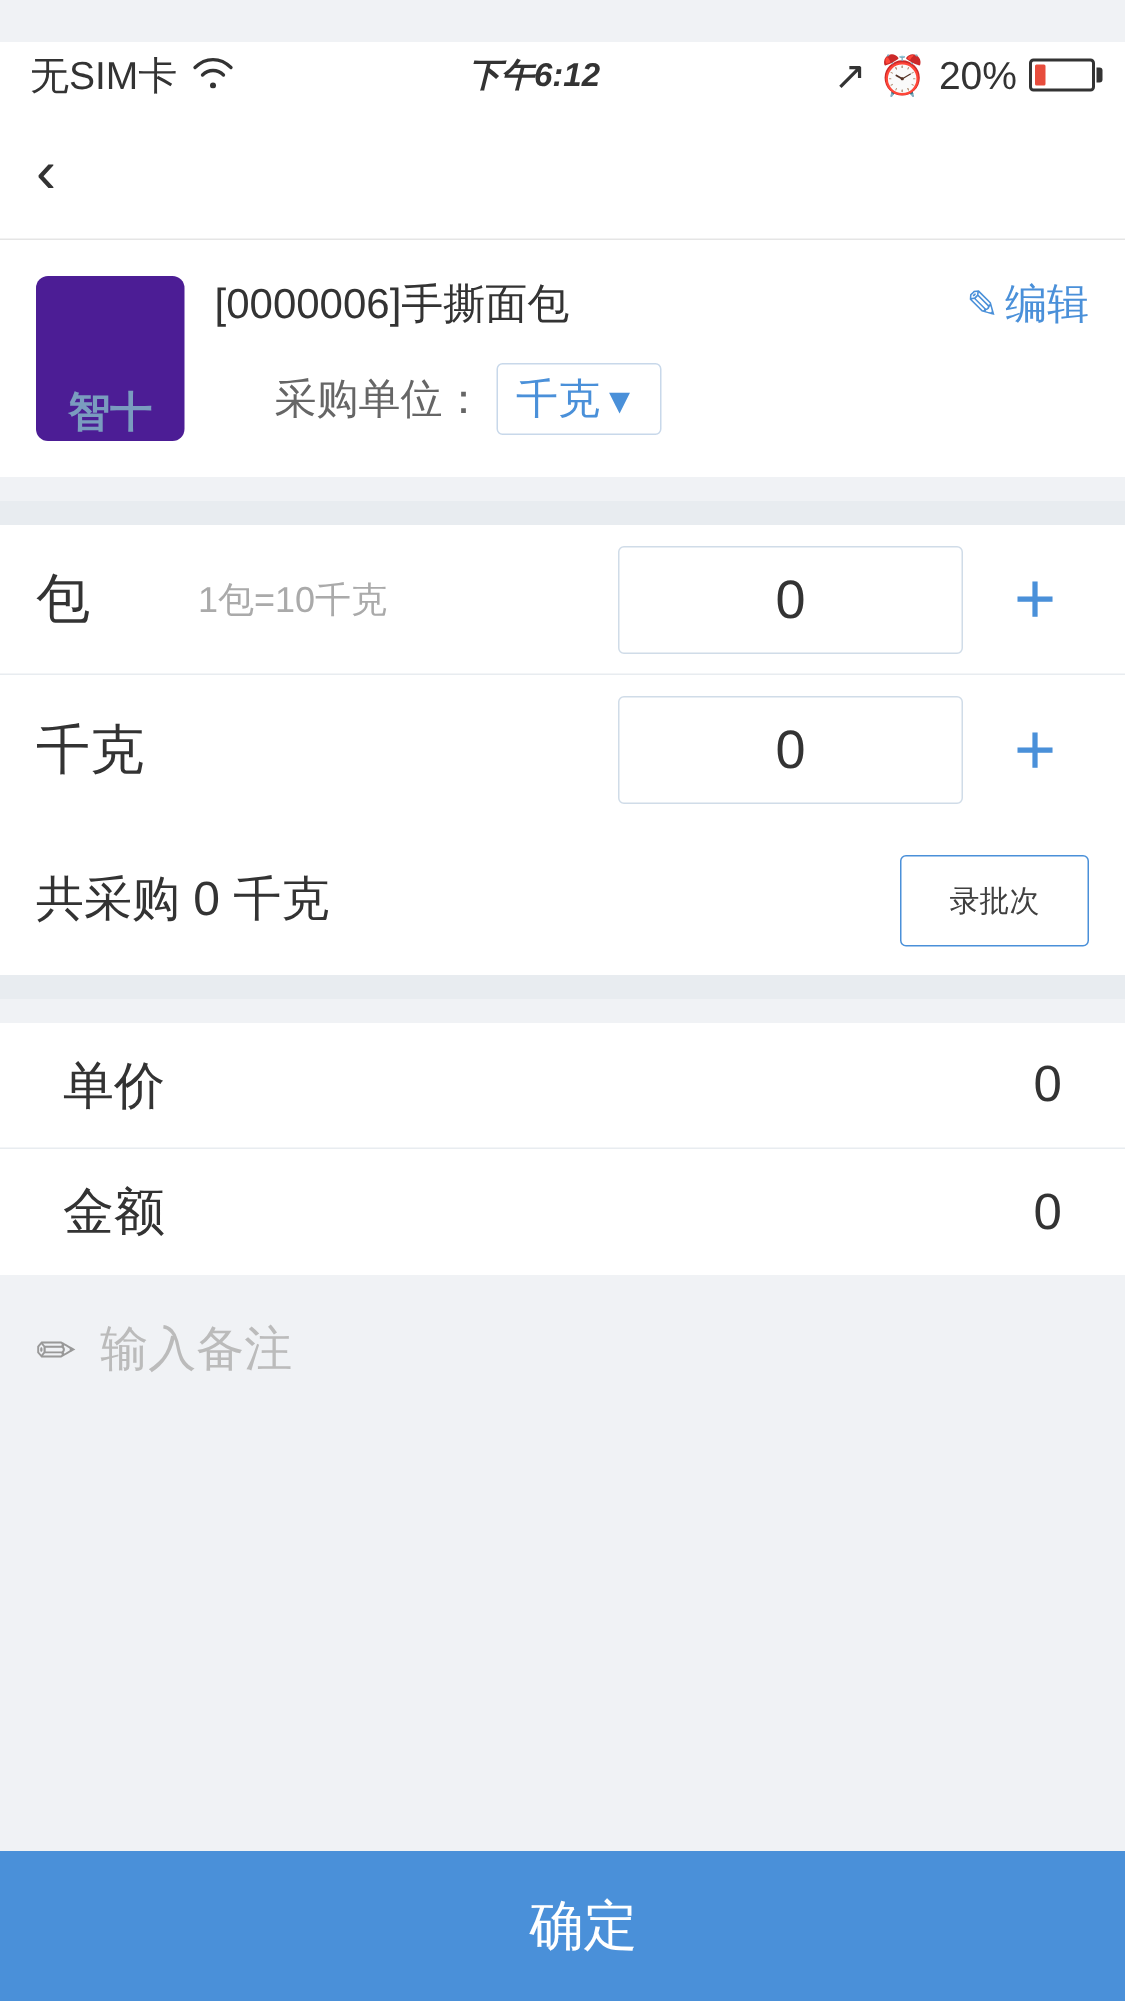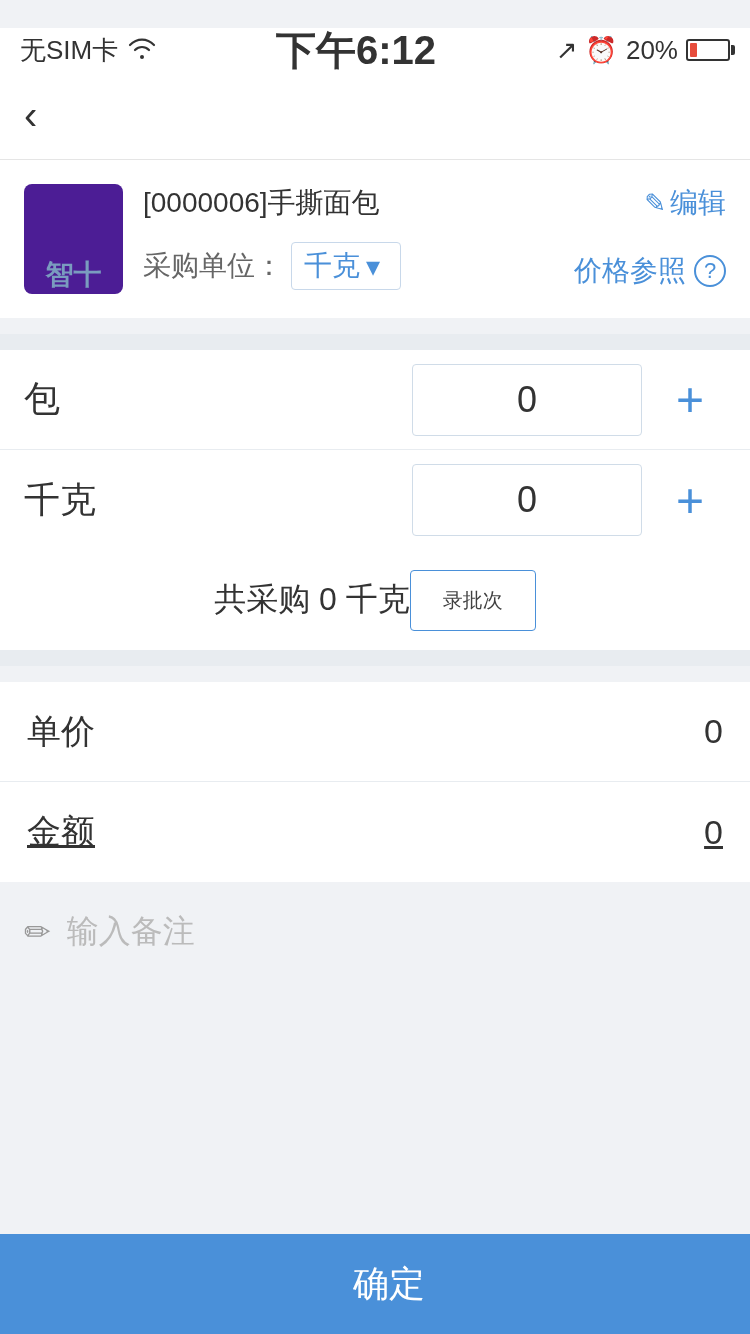--- a/index.html
+++ b/index.html
@@ -19,21 +19,21 @@
       height: 44px;
       display: flex;
       align-items: center;
       justify-content: space-between;
       padding: 0 20px;
       font-size: 28px;
       font-weight: 500;
       margin-top: 28px;
     }
     .status-left { display: flex; align-items: center; gap: 10px; font-size: 26px; }
-    .status-center { font-size: 40px; font-weight: 600; }
+    .status-center { font-size: 22px; font-weight: 600; font-style: italic; }
     .status-right { display: flex; align-items: center; gap: 8px; font-size: 26px; }
     .battery-icon {
       width: 44px;
       height: 22px;
       border: 2px solid #333;
       border-radius: 3px;
       position: relative;
       display: flex;
       align-items: center;
       padding: 2px;
@@ -121,22 +121,23 @@
       font-size: 28px;
       color: #4a90d9;
       display: flex;
       align-items: center;
       gap: 4px;
       cursor: pointer;
     }
     .edit-icon { font-size: 26px; }
     .product-unit-row {
       display: flex;
-      align-items: flex-end;
+      align-items: center;
       justify-content: space-between;
+      margin-left: 40px;
     }
     .unit-label {
       font-size: 28px;
       color: #666;
       display: flex;
       align-items: center;
       gap: 8px;
     }
     .unit-select {
       border: 1px solid #c8d8ea;
@@ -227,21 +228,21 @@
       color: #4a90d9;
       font-size: 48px;
       font-weight: 300;
     }
 
     
     .summary-row {
       background: #fff;
       display: flex;
       align-items: center;
-      justify-content: center;
+      justify-content: space-between;
       padding: 0 24px;
       height: 100px;
     }
     .summary-text {
       font-size: 32px;
       color: #333;
     }
     .batch-btn {
       border: 1.5px solid #4a90d9;
       color: #404040;
@@ -254,25 +255,25 @@
 
     
     .price-section {
       background: #fff;
       margin-top: 16px;
     }
     .price-row {
       display: flex;
       align-items: center;
       justify-content: space-between;
-      padding: 0 27px;
-      height: 100px;
+      padding: 0 42px;
+      height: 84px;
       border-bottom: 1px solid #e8ecf0;
     }
-    .price-row:last-child { border-bottom: none; text-decoration: underline; }
+    .price-row:last-child { border-bottom: none; }
     .price-label {
       font-size: 34px;
       color: #333;
     }
     .price-value {
       font-size: 34px;
       color: #333;
     }
 
     
@@ -363,34 +364,31 @@
       </div>
     </div>
     <div class="product-unit-row">
       <div class="unit-label">
         <span>采购单位：</span>
         <div class="unit-select">
           <span>千克</span>
           <span>▾</span>
         </div>
       </div>
-      <div class="price-ref">
-        <span>价格参照</span>
-        <div class="help-circle">?</div>
-      </div>
     </div>
   </div>
 </div>
 
 <div class="section-divider"></div>
 
 <div class="input-section">
 
   <div class="input-row">
     <span class="input-label">包</span>
+    <span class="input-sub">1包=10千克</span>
     <div class="input-spacer"></div>
     <input class="qty-input" type="text" value="0" style="">
     <button class="plus-btn">+</button>
   </div>
 
   <div class="input-row">
     <span class="input-label">千克</span>
     <div class="input-spacer"></div>
     <input class="qty-input" type="text" value="0" style="">
     <button class="plus-btn">+</button>

